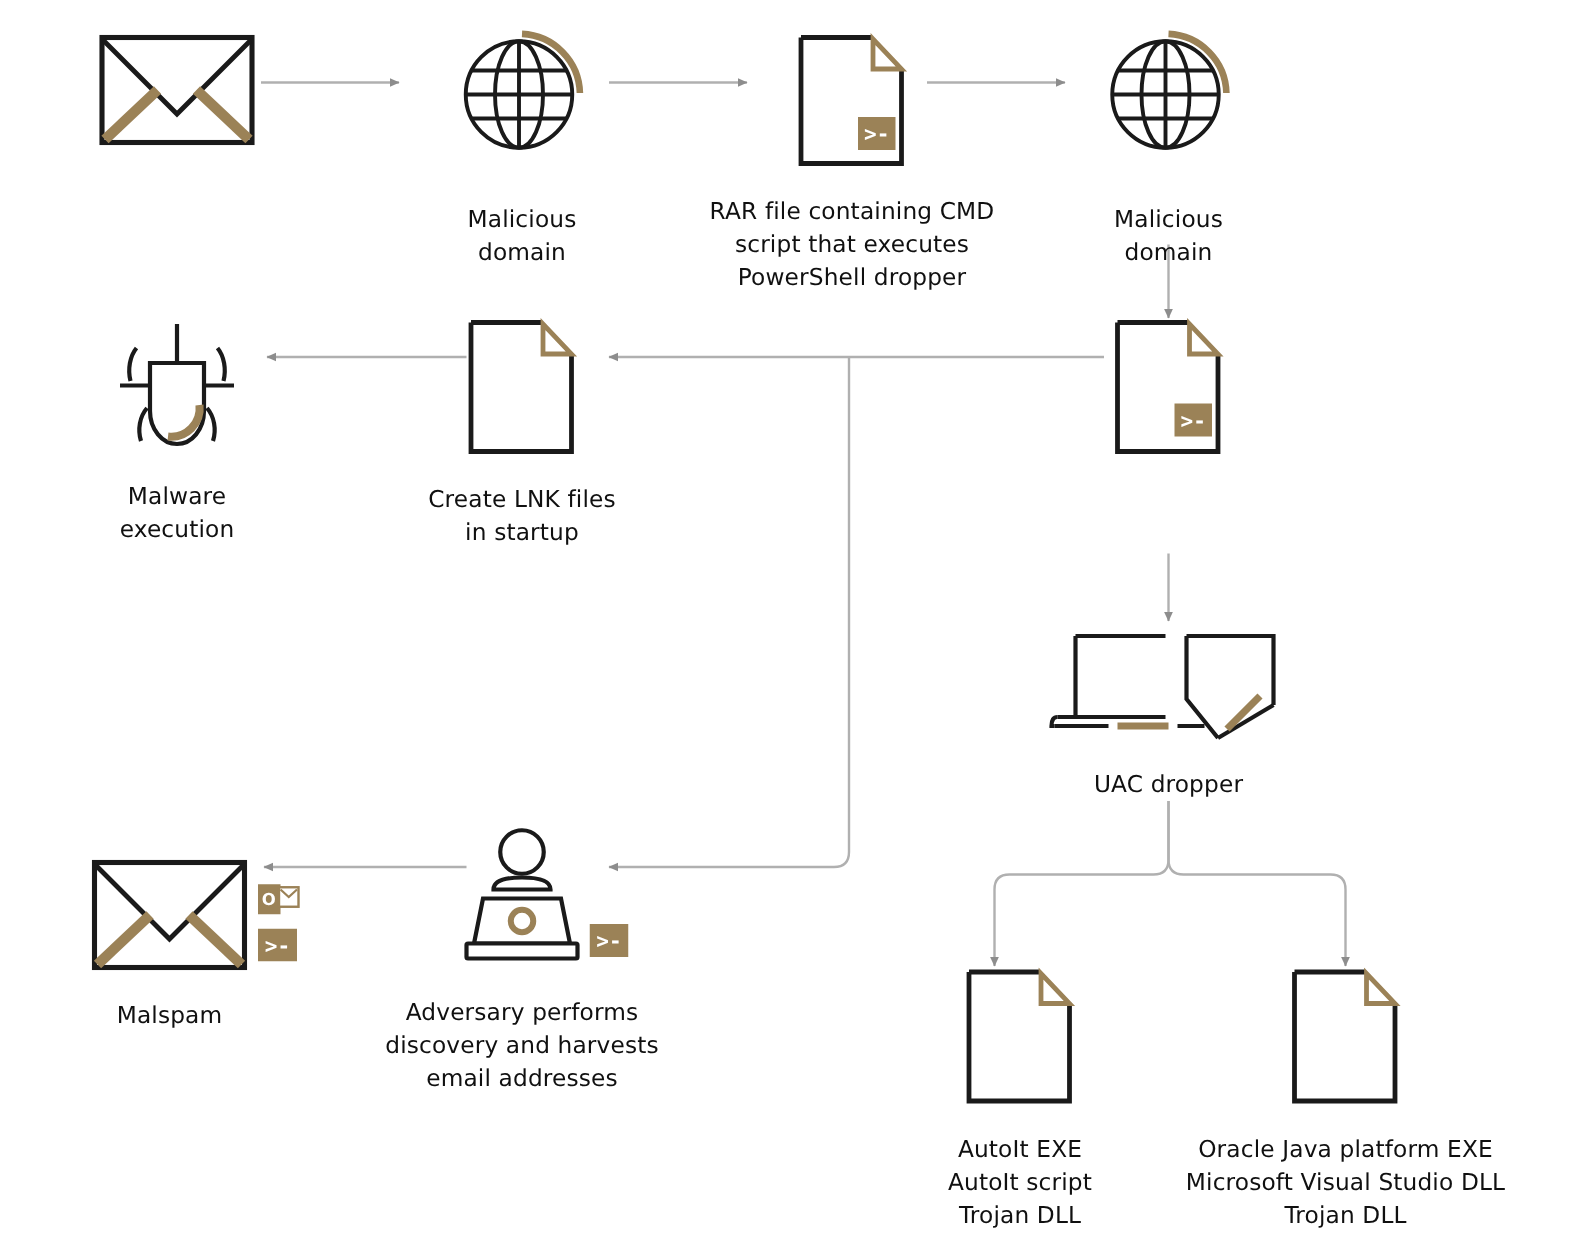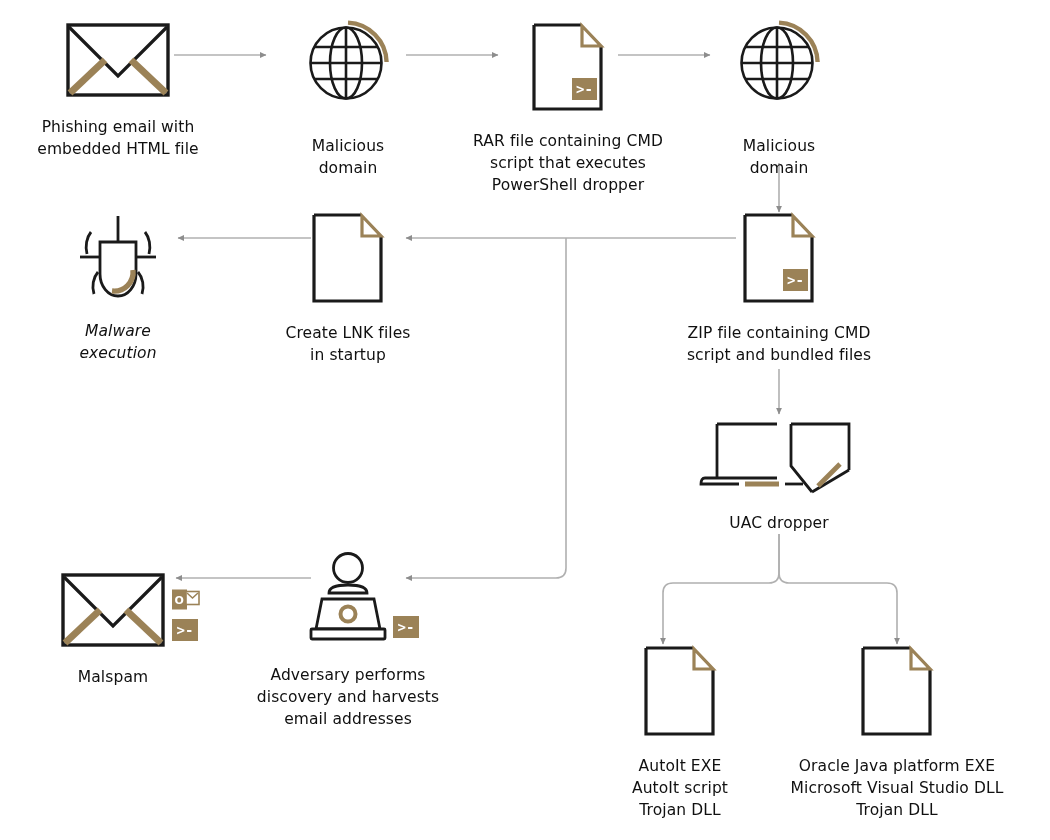--- a/index.html
+++ b/index.html
@@ -88,22 +88,20 @@
 
   <div class="node" style="left:18px; top:22px; width:200px;">
     <span class="node-icon">
       <svg width="106" height="76" viewBox="0 0 106 76" xmlns="http://www.w3.org/2000/svg">
         <rect x="3" y="3" width="100" height="70" fill="#fff" stroke="#1a1a1a" stroke-width="3.4"></rect>
         <path d="M4,5 L53,54 L102,5" fill="none" stroke="#1a1a1a" stroke-width="3.2"></path>
         <path d="M5,71 L40,38" fill="none" stroke="#9b8257" stroke-width="7"></path>
         <path d="M101,71 L66,38" fill="none" stroke="#9b8257" stroke-width="7"></path>
       </svg>
     </span>
-    <span class="node-label lbl-gap-a">Phishing email with
-embedded HTML file</span>
   </div>
 
   <div class="node" style="left:268px; top:18px; width:160px;">
     <span class="node-icon">
       <svg width="84" height="84" viewBox="0 0 84 84" xmlns="http://www.w3.org/2000/svg">
         <circle cx="40" cy="45" r="35.5" fill="#fff" stroke="#1a1a1a" stroke-width="2.6"></circle>
         <ellipse cx="40" cy="45" rx="16" ry="35.5" fill="none" stroke="#1a1a1a" stroke-width="2.6"></ellipse>
         <line x1="40" y1="9.5" x2="40" y2="80.5" stroke="#1a1a1a" stroke-width="2.6"></line>
         <line x1="8" y1="29" x2="72" y2="29" stroke="#1a1a1a" stroke-width="2.6"></line>
         <line x1="4.5" y1="45" x2="75.5" y2="45" stroke="#1a1a1a" stroke-width="2.6"></line>
@@ -151,38 +149,36 @@
     <span class="node-icon">
       <svg width="74" height="92" viewBox="0 0 74 92" xmlns="http://www.w3.org/2000/svg">
         <path d="M3,3 L50,3 L50,22 L70,22 L70,89 L3,89 Z" fill="#fff" stroke="none"></path>
         <path d="M3,3 L50,3" fill="none" stroke="#1a1a1a" stroke-width="3.2"></path>
         <path d="M3,3 L3,89 L70,89 L70,24" fill="none" stroke="#1a1a1a" stroke-width="3.2"></path>
         <path d="M51,4 L51,24 L70,24 Z" fill="#fff" stroke="#9b8257" stroke-width="3.2" stroke-linejoin="miter"></path>
         <rect x="41" y="57" width="25" height="22" fill="#9b8257"></rect>
         <text x="53.5" y="73" font-family="'DejaVu Sans Mono','Liberation Mono',monospace" font-size="14" font-weight="bold" fill="#ffffff" text-anchor="middle">&gt;-</text>
       </svg>
     </span>
-    <span class="node-label lbl-gap-a">ZIP file containing CMD
-script and bundled files</span>
   </div>
 
   <div class="node" style="left:268px; top:212px; width:160px;">
     <span class="node-icon">
       <svg width="74" height="92" viewBox="0 0 74 92" xmlns="http://www.w3.org/2000/svg">
         <path d="M3,3 L50,3 L50,22 L70,22 L70,89 L3,89 Z" fill="#fff" stroke="none"></path>
         <path d="M3,3 L50,3" fill="none" stroke="#1a1a1a" stroke-width="3.2"></path>
         <path d="M3,3 L3,89 L70,89 L70,24" fill="none" stroke="#1a1a1a" stroke-width="3.2"></path>
         <path d="M51,4 L51,24 L70,24 Z" fill="#fff" stroke="#9b8257" stroke-width="3.2" stroke-linejoin="miter"></path>
       </svg>
     </span>
     <span class="node-label lbl-gap-a">Create LNK files
 in startup</span>
   </div>
 
-  <div class="node" style="left:38px; top:212px; width:160px;font-style:italic;">
+  <div class="node" style="left:38px; top:212px; width:160px;">
     <span class="node-icon">
       <svg width="106" height="90" viewBox="0 0 106 90" xmlns="http://www.w3.org/2000/svg">
         <g fill="none" stroke="#1a1a1a" stroke-width="2.8">
           <path d="M53,4 L53,62"></path>
           <path d="M35,30 L35,62 A18,22 0 0 0 71,62 L71,30 Z" fill="#fff"></path>
           <path d="M15,45 L35,45"></path>
           <path d="M71,45 L91,45"></path>
           <path d="M26,20 A14,20 0 0 0 22,42"></path>
           <path d="M80,20 A14,20 0 0 1 84,42"></path>
           <path d="M29,82 A16,20 0 0 1 33,60"></path>

